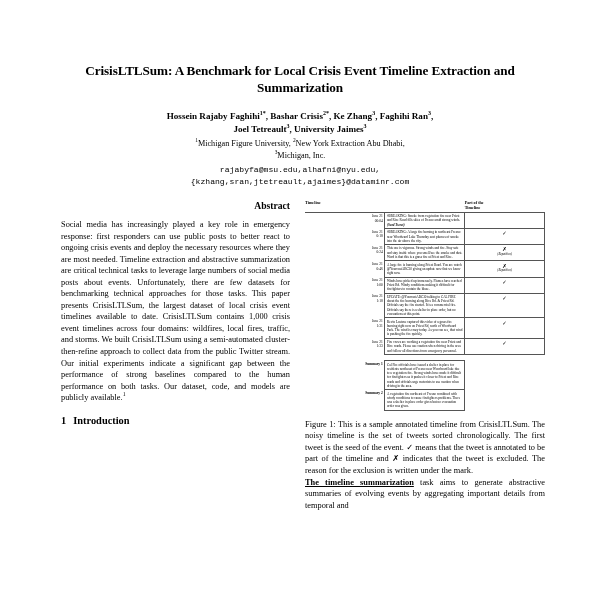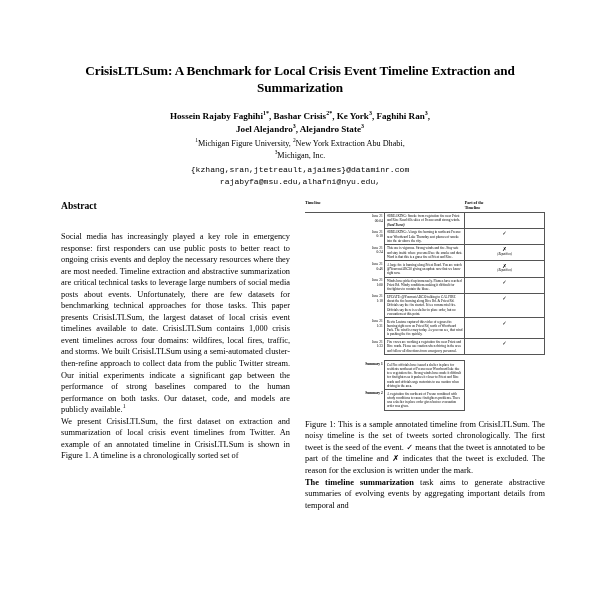--- a/index.html
+++ b/index.html
@@ -62,22 +62,22 @@
   .col {
     position: absolute;
     top: 200px;
   }
   .col-left  { left: 61px;  width: 229px; }
   .col-right { left: 305px; width: 240px; }
 
   .section-head {
     font-size: 9.6px;
     font-weight: bold;
-    text-align: left;
-    margin: 0 0 20px 0;
+    text-align: right;
+    margin: 0 0 8px 0;
   }
   .numbered-head {
     font-size: 10.4px;
     font-weight: bold;
     margin: 11px 0 6px 0;
   }
   .numbered-head .num { margin-right: 7px; }
 
   p.body {
     margin: 0;
@@ -166,56 +166,58 @@
     margin-top: 8px;
     font-size: 8.35px;
     line-height: 1.385;
     text-align: justify;
   }
   .fig-caption .lbl { }
   .tick { font-family: "DejaVu Sans", sans-serif; font-weight: bold; }
   .cross { font-family: "DejaVu Sans", sans-serif; font-weight: bold; font-style: italic; }
 
   .after-fig { margin-top: 14px; }
-  .after-fig b { font-weight: bold; }
+  .after-fig b { font-weight: bold; text-decoration: underline; }
 </style>
 </head>
 <body>
 
 <div class="page">
 
   <div class="titleblock">
     <div class="paper-title">CrisisLTLSum: A Benchmark for Local Crisis Event Timeline Extraction and Summarization</div>
 
     <div class="authors">
       <span>Hossein Rajaby Faghihi</span><sup>1*</sup>,
       <span>Bashar Crisis</span><sup>2*</sup>,
-      <span>Ke York</span><sup>3</sup>,
+      <span>Ke Zhang</span><sup>3</sup>,
       <span>Faghihi Ran</span><sup>3</sup>,<br>
-      <span>Joel Alejandro</span><sup>3</sup>,
-      <span>Alejandro State</span><sup>3</sup>
+      <span>Joel Tetreault</span><sup>3</sup>,
+      <span>University Jaimes</span><sup>3</sup>
     </div>
 
     <div class="affiliations">
       <sup>1</sup><span>Michigan Figure University,</span>
       <sup>2</sup><span>New York Extraction Abu Dhabi,</span><br>
       <sup>3</sup><span>Michigan, Inc.</span>
     </div>
 
     <div class="emails">
+      <div>rajabyfa@msu.edu,alhafni@nyu.edu,</div>
       <div>{kzhang,sran,jtetreault,ajaimes}@dataminr.com</div>
-      <div>rajabyfa@msu.edu,alhafni@nyu.edu,</div>
     </div>
   </div>
 
   <div class="col col-left">
     <div class="section-head">Abstract</div>
     <p class="body abs-text"><span>Social media has increasingly played a key role in emergency response: first responders can use public posts to better react to ongoing crisis events and deploy the necessary resources where they are most needed. Timeline extraction and abstractive summarization are critical technical tasks to leverage large numbers of social media posts about events. Unfortunately, there are few datasets for benchmarking technical approaches for those tasks. This paper presents CrisisLTLSum, the largest dataset of local crisis event timelines available to date. CrisisLTLSum contains 1,000 crisis event timelines across four domains: wildfires, local fires, traffic, and storms. We built CrisisLTLSum using a semi-automated cluster-then-refine approach to collect data from the public Twitter stream. Our initial experiments indicate a significant gap between the performance of strong baselines compared to the human performance on both tasks. Our dataset, code, and models are publicly available.</span><span class="footnote-mark">1</span></p>
 
-    <p class="body">We present CrisisLTLSum, the first dataset on extraction and summarization of local crisis event timelines from Twitter. An example of an annotated timeline in CrisisLTLSum is shown in Figure 1. A timeline is a chronologically sorted set of</p>
+    <div class="numbered-head">
+      <span class="num">1</span><span>Introduction</span>
+    </div>
   </div>
 
   <div class="col col-right">
     <div class="figure">
       <table class="timeline">
         <thead>
           <tr>
             <th colspan="2">Timeline</th>
             <th class="th-pot">Part of the<br>Timeline</th>
           </tr>

